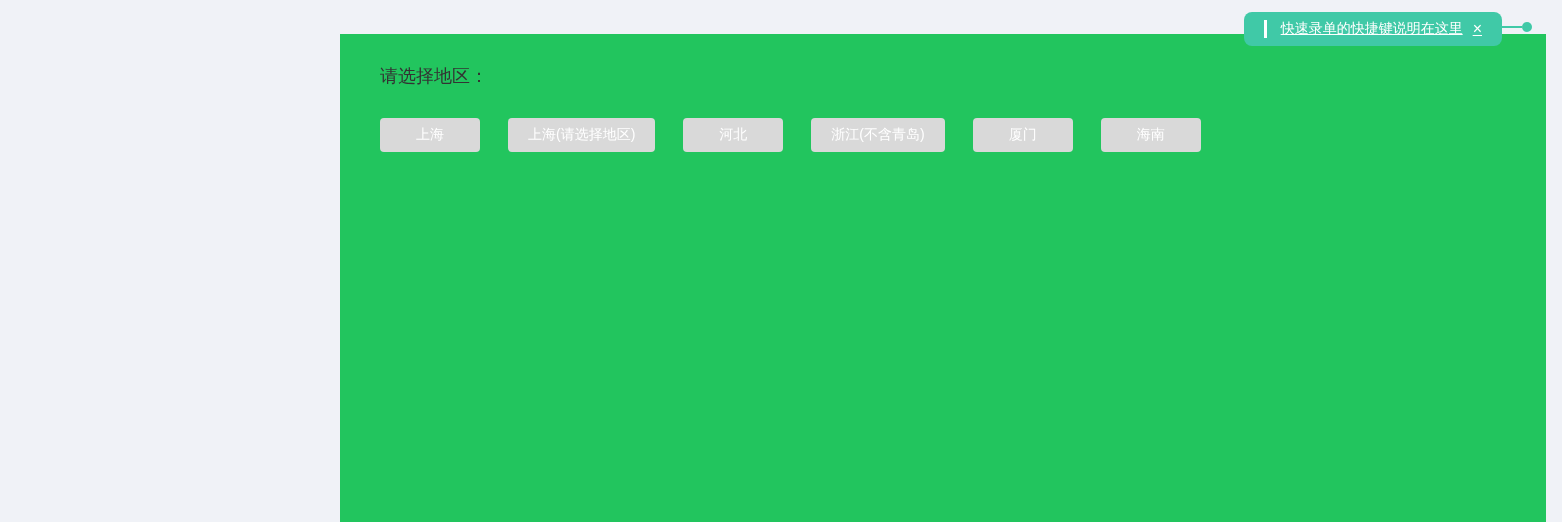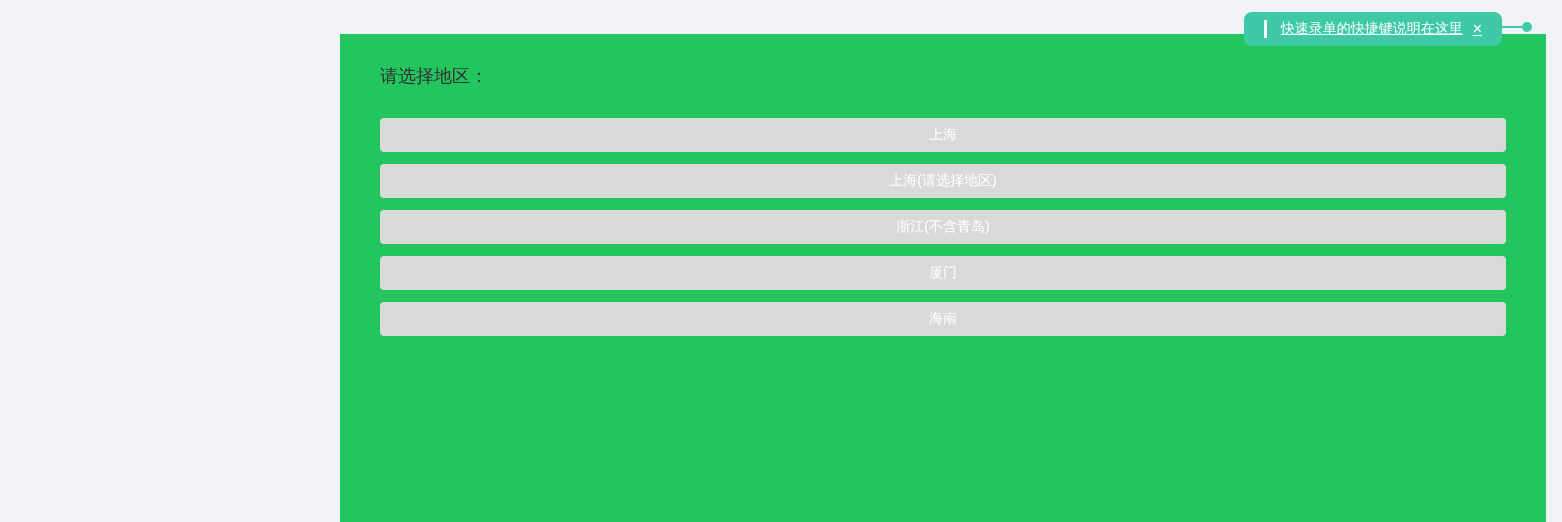--- a/index.html
+++ b/index.html
@@ -40,22 +40,21 @@
     .page-title {
       font-size: 18px;
       color: #333;
       margin-bottom: 30px;
       font-weight: normal;
     }
 
     .region-buttons {
       display: flex;
       flex-wrap: wrap;
-      gap: 12px;
-      flex-direction: column;
+      gap: 28px;
     }
 
     .region-btn {
       background: #d9d9d9;
       border: none;
       border-radius: 4px;
       padding: 8px 20px;
       font-size: 14px;
       color: #fff;
       cursor: pointer;
@@ -119,20 +118,21 @@
 <body>
 
 <div class="left-sidebar"></div>
 
 <div class="main-content">
   <div class="page-title">请选择地区：</div>
   <div class="region-buttons">
 
   <button class="region-btn">上海</button>
       <button class="region-btn">上海(请选择地区)</button>
+      <button class="region-btn">河北</button>
       <button class="region-btn">浙江(不含青岛)</button>
       <button class="region-btn">厦门</button>
       <button class="region-btn">海南</button>
     </div>
 </div>
 
 <div class="tooltip-banner">
   <span>快速录单的快捷键说明在这里</span>
   <span class="tooltip-close">×</span>
 </div>

